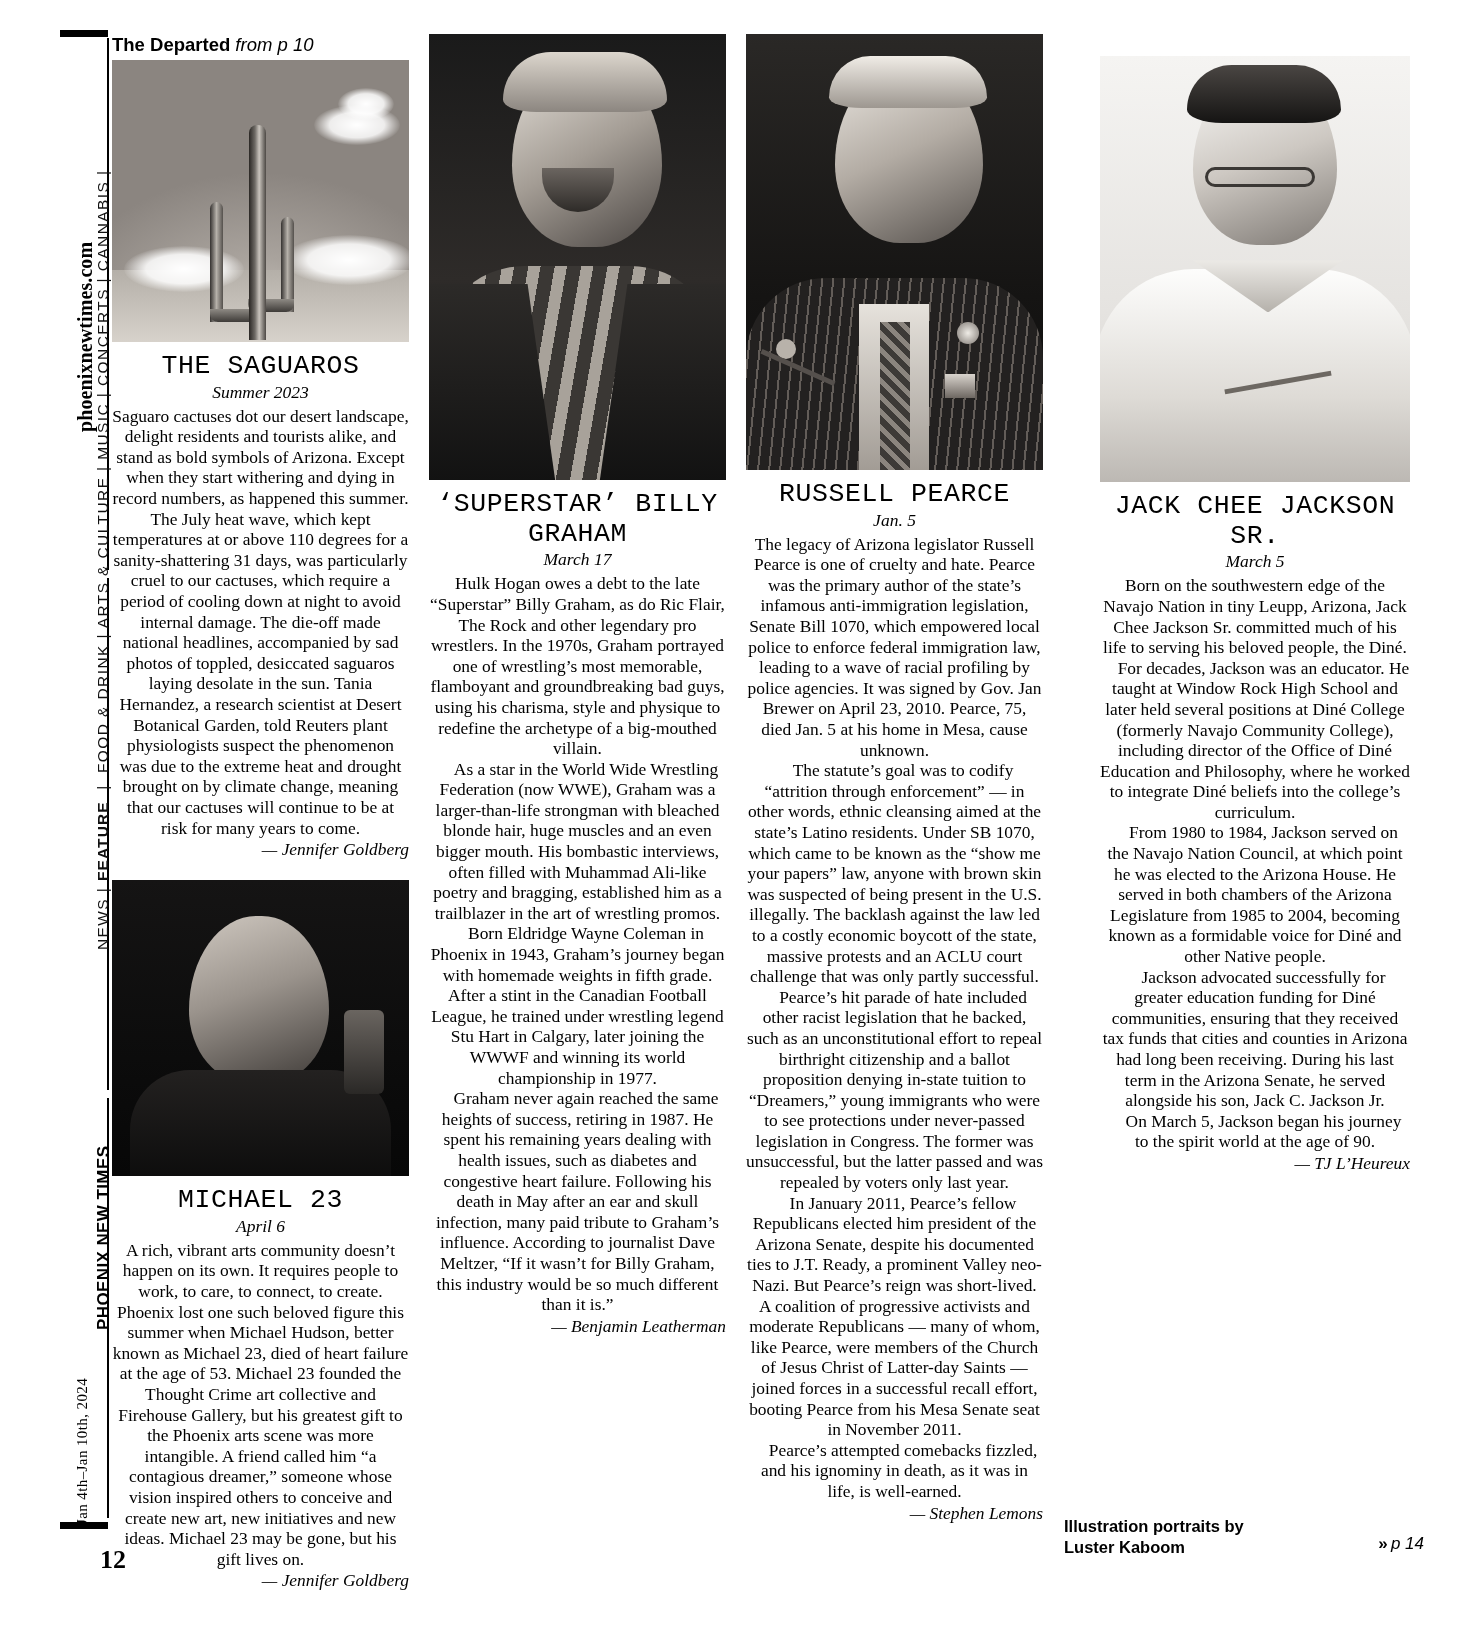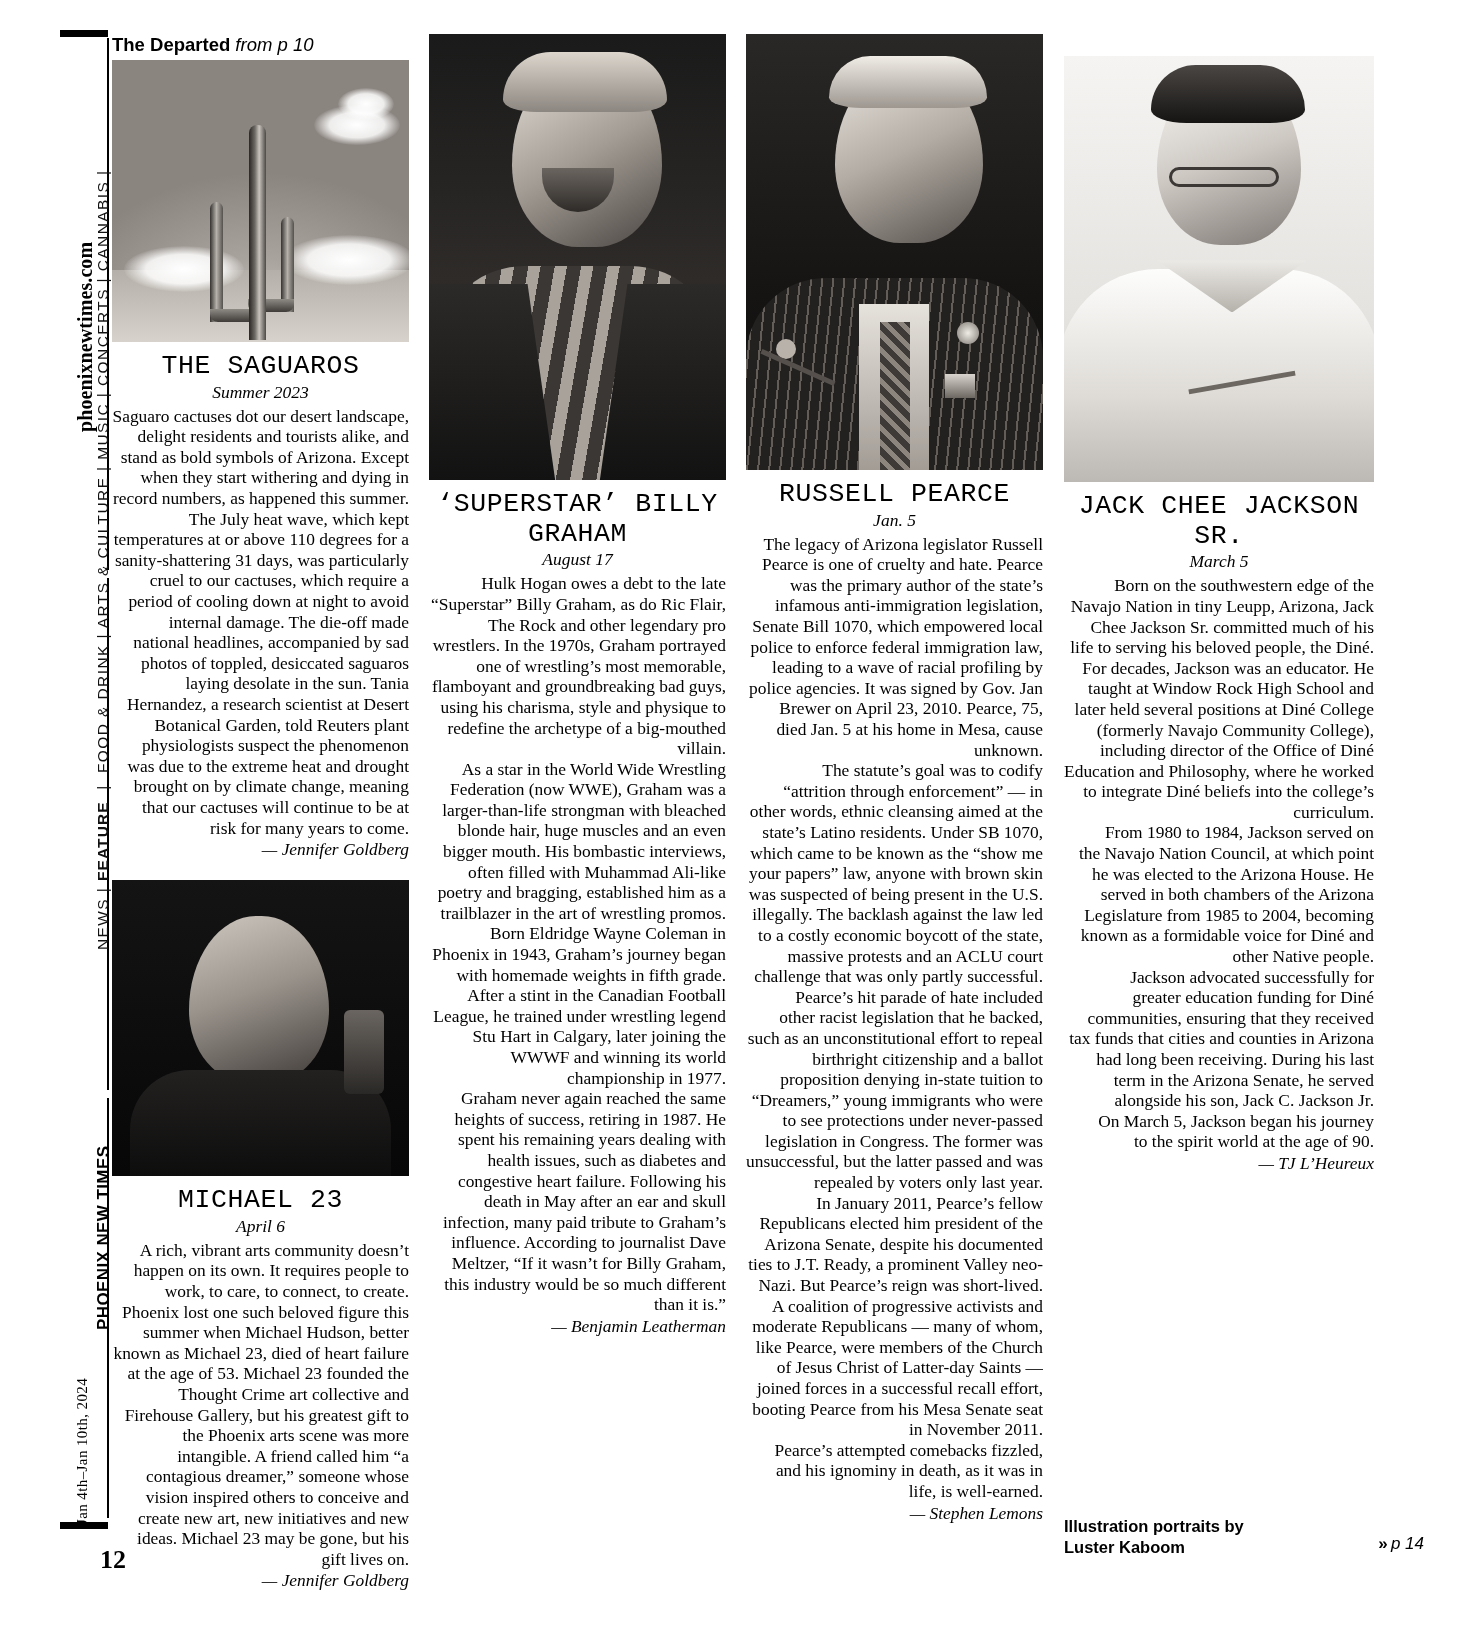--- a/index.html
+++ b/index.html
@@ -126,21 +126,21 @@
   }
 
   .col {
     position: absolute;
     top: 0;
     width: 297px;
   }
   .col1 { left: 0px; }
   .col2 { left: 317px; }
   .col3 { left: 634px; }
-  .col4 { left: 952px; width: 310px; }
+  .col4 { left: 988px; width: 310px; }
 
   .artbox {
     width: 100%;
     background: #6b6b6b;
     position: relative;
     overflow: hidden;
   }
 
   .obit-title {
     text-align: center;
@@ -159,21 +159,21 @@
     margin-top: 0;
     margin-bottom: 3px;
     color: #000;
   }
 
   .body p {
     font-family: "Liberation Serif", serif;
     font-size: 17.4px;
     line-height: 20.6px;
     color: #000;
-    text-align: right;
+    text-align: center;
     hyphens: auto;
   }
   .body p + p { text-indent: 17px; }
 
   .byline {
     text-align: right;
     font-style: italic;
     font-size: 17.4px;
     line-height: 21px;
     margin-top: 1px;
@@ -342,21 +342,21 @@
         <div class="body-shape" style="left:2%;top:52%;width:96%;height:48%;
                     background:repeating-linear-gradient(100deg,#3a3734 0px,#3a3734 14px,#a8a29a 14px,#a8a29a 26px);
                     border-radius:90px 90px 0 0;"></div>
         <div class="body-shape" style="left:-6%;top:56%;width:44%;height:46%;
                     background:linear-gradient(#2c2a28,#111);transform:skewX(8deg);"></div>
         <div class="body-shape" style="left:62%;top:56%;width:46%;height:46%;
                     background:linear-gradient(#2c2a28,#111);transform:skewX(-8deg);"></div>
       </div>
 
       <div class="obit-title">‘SUPERSTAR’ BILLY GRAHAM</div>
-      <div class="obit-date">August 17</div>
+      <div class="obit-date">March 17</div>
       <div class="body">
         <p>Hulk Hogan owes a debt to the late “Superstar” Billy Graham, as do Ric Flair, The Rock and other legendary pro wrestlers. In the 1970s, Graham portrayed one of wrestling’s most memorable, flamboyant and groundbreaking bad guys, using his charisma, style and physique to redefine the archetype of a big-mouthed villain.</p>
         <p>As a star in the World Wide Wrestling Federation (now WWE), Graham was a larger-than-life strongman with bleached blonde hair, huge muscles and an even bigger mouth. His bombastic interviews, often filled with Muhammad Ali-like poetry and bragging, established him as a trailblazer in the art of wrestling promos.</p>
         <p>Born Eldridge Wayne Coleman in Phoenix in 1943, Graham’s journey began with homemade weights in fifth grade. After a stint in the Canadian Football League, he trained under wrestling legend Stu Hart in Calgary, later joining the WWWF and winning its world championship in 1977.</p>
         <p>Graham never again reached the same heights of success, retiring in 1987. He spent his remaining years dealing with health issues, such as diabetes and congestive heart failure. Following his death in May after an ear and skull infection, many paid tribute to Graham’s influence. According to journalist Dave Meltzer, “If it wasn’t for Billy Graham, this industry would be so much different than it is.”</p>
       </div>
       <div class="byline">— Benjamin Leatherman</div>
     </div>
 
     <div class="col col3">

